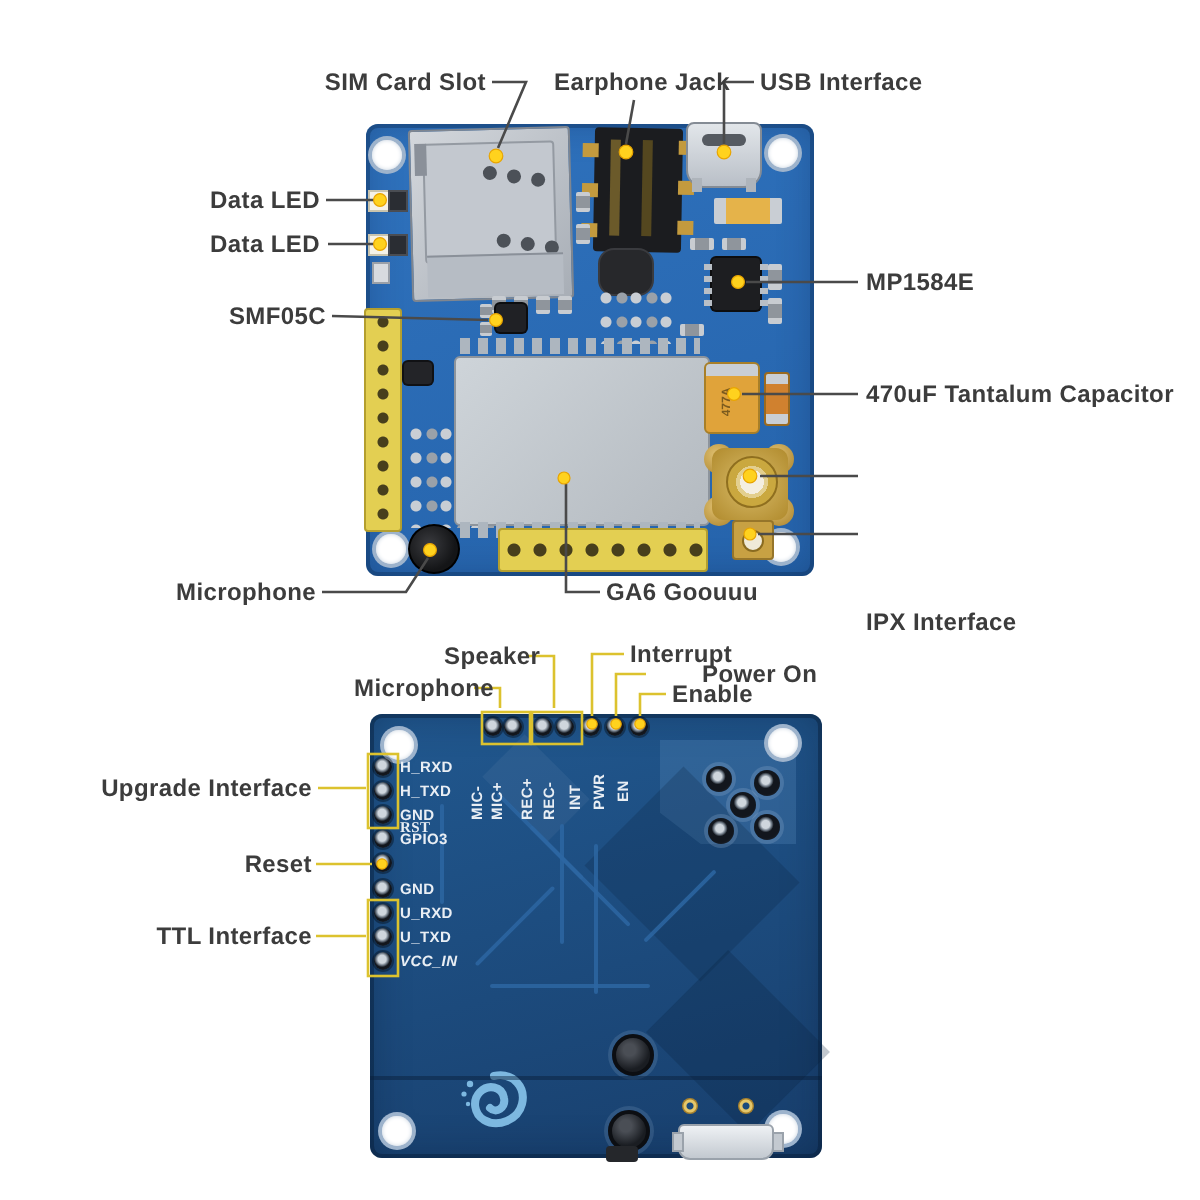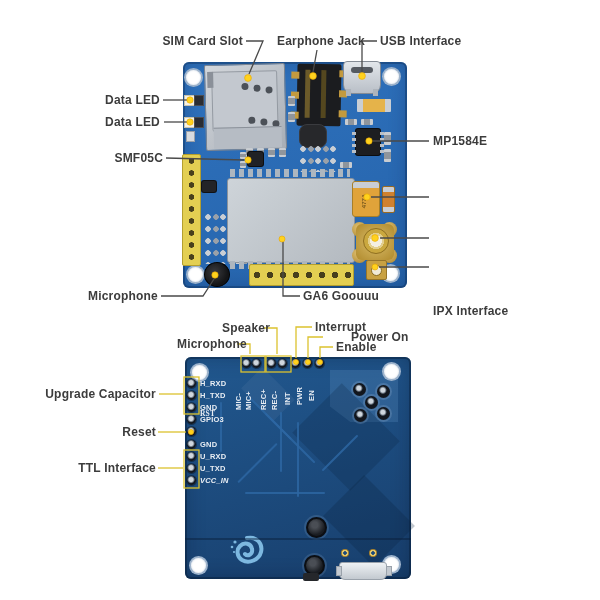--- a/index.html
+++ b/index.html
@@ -306,26 +306,27 @@
     </g>
   </svg>
 
   <div class="lbl" style="right:357px;top:34px;">SIM Card Slot</div>
   <div class="lbl" style="left:277px;top:34px;">Earphone Jack</div>
   <div class="lbl" style="left:380px;top:34px;">USB Interface</div>
   <div class="lbl" style="right:440px;top:93px;">Data LED</div>
   <div class="lbl" style="right:440px;top:115px;">Data LED</div>
   <div class="lbl" style="right:437px;top:151px;">SMF05C</div>
   <div class="lbl" style="left:433px;top:134px;">MP1584E</div>
+  <div class="lbl" style="left:433px;top:190px;">470uF Tantalum Capacitor</div>
   <div class="lbl" style="left:433px;top:260px;margin-top:44px;">IPX Interface</div>
   <div class="lbl" style="right:442px;top:289px;">Microphone</div>
   <div class="lbl" style="left:303px;top:289px;">GA6 Goouuu</div>
 
   <div class="lbl" style="left:222px;top:321px;">Speaker</div>
   <div class="lbl" style="left:177px;top:337px;">Microphone</div>
   <div class="lbl" style="left:315px;top:320px;">Interrupt</div>
   <div class="lbl" style="left:327px;top:330px;padding-left:24px;">Power On</div>
   <div class="lbl" style="left:336px;top:340px;">Enable</div>
-  <div class="lbl" style="right:444px;top:387px;">Upgrade Capacitor</div>
+  <div class="lbl" style="right:444px;top:387px;">Upgrade Interface</div>
   <div class="lbl" style="right:444px;top:425px;">Reset</div>
   <div class="lbl" style="right:444px;top:461px;">TTL Interface</div>
 
 </div>
 
 </body></html>

